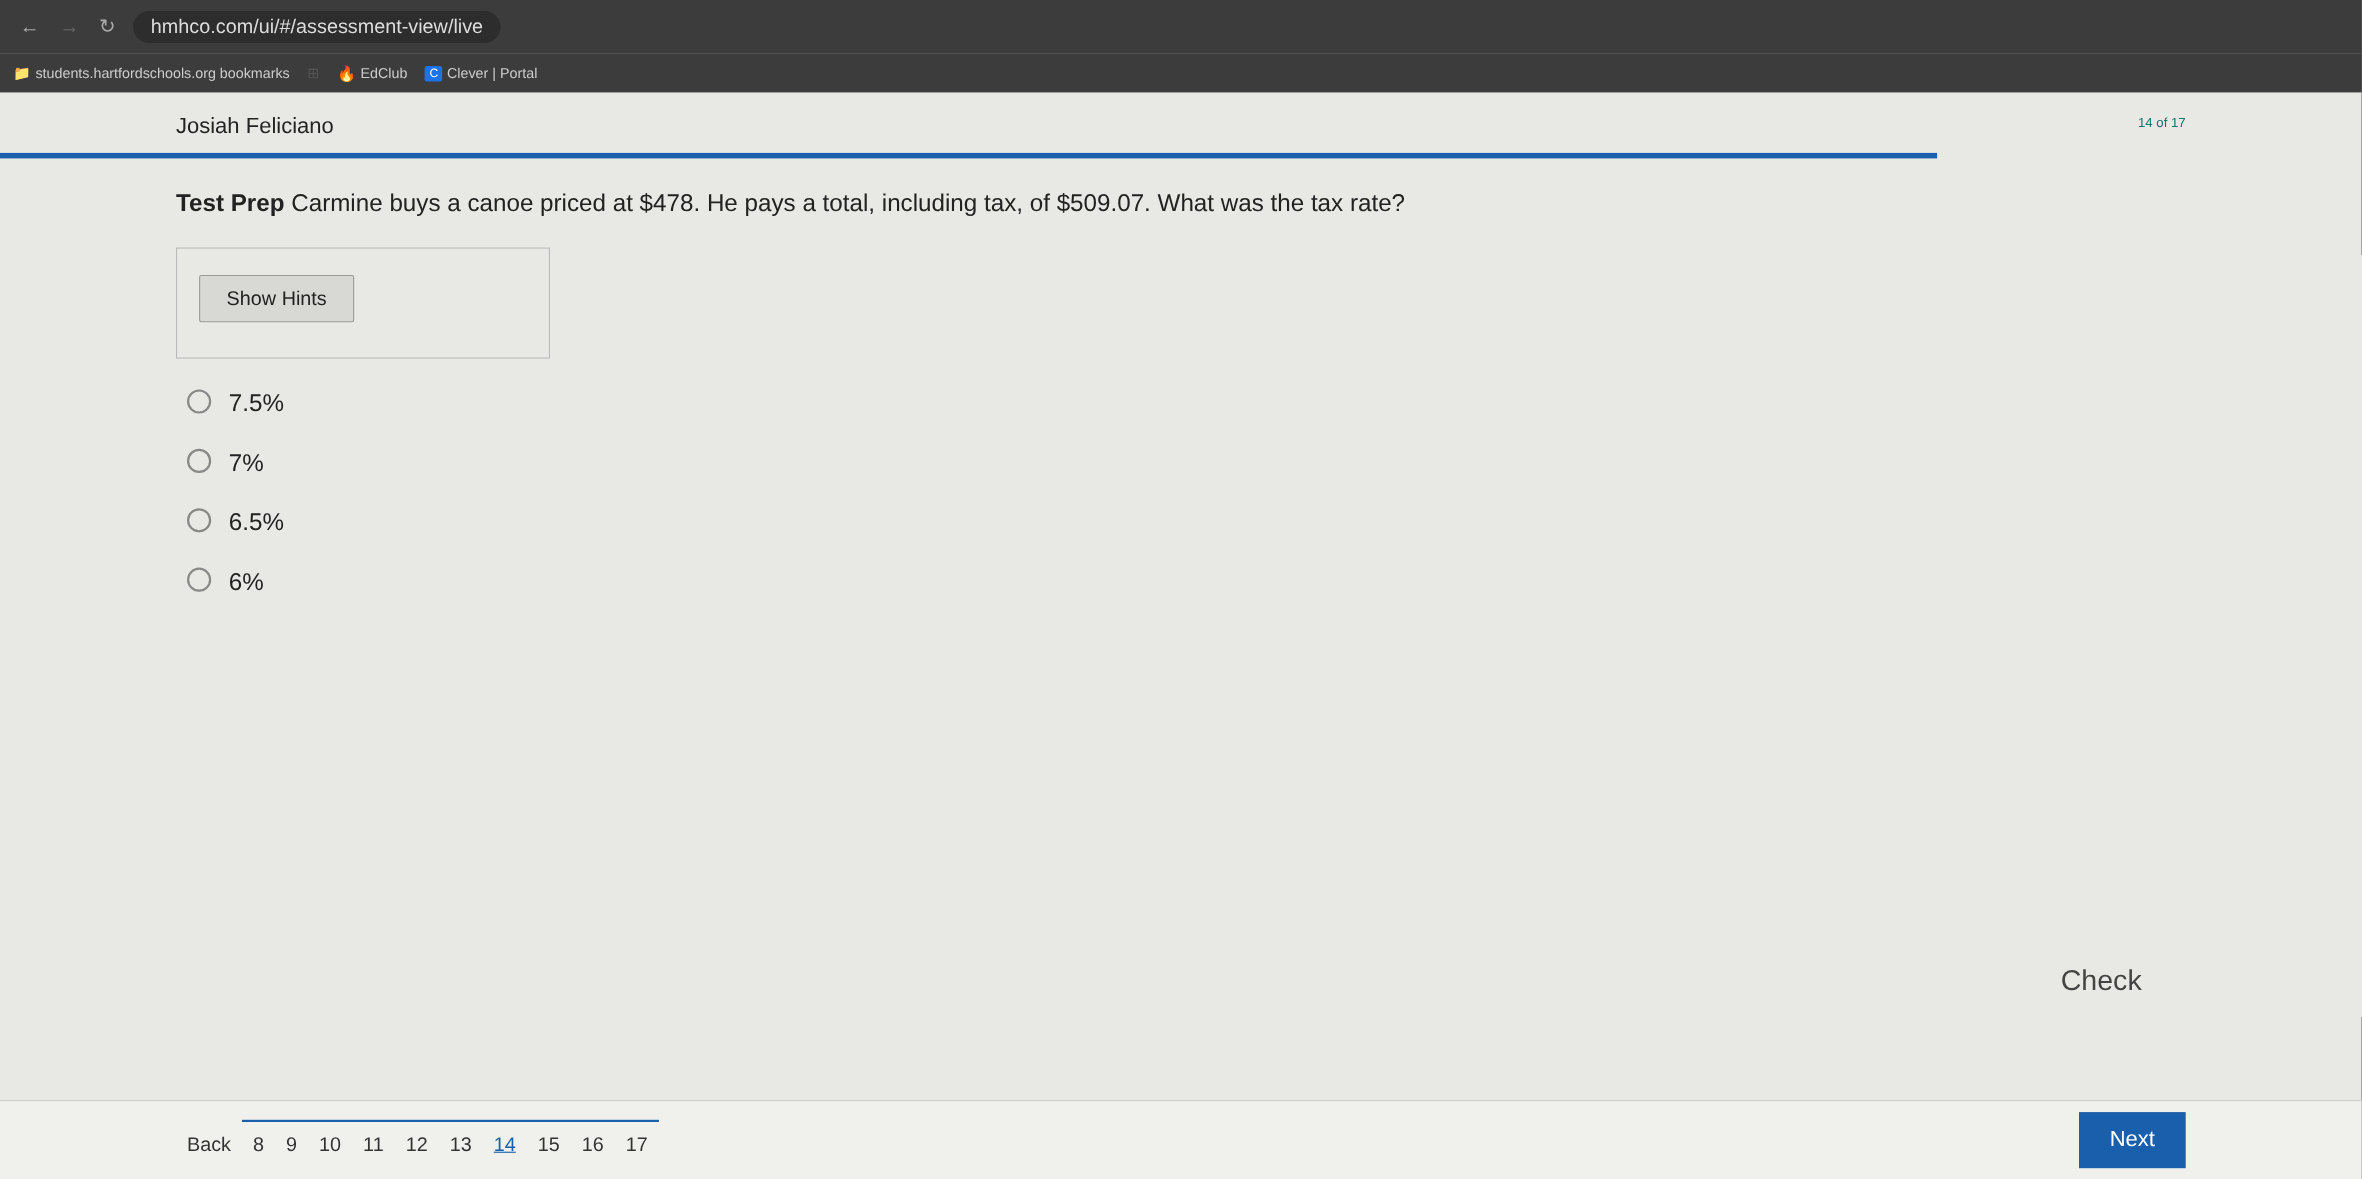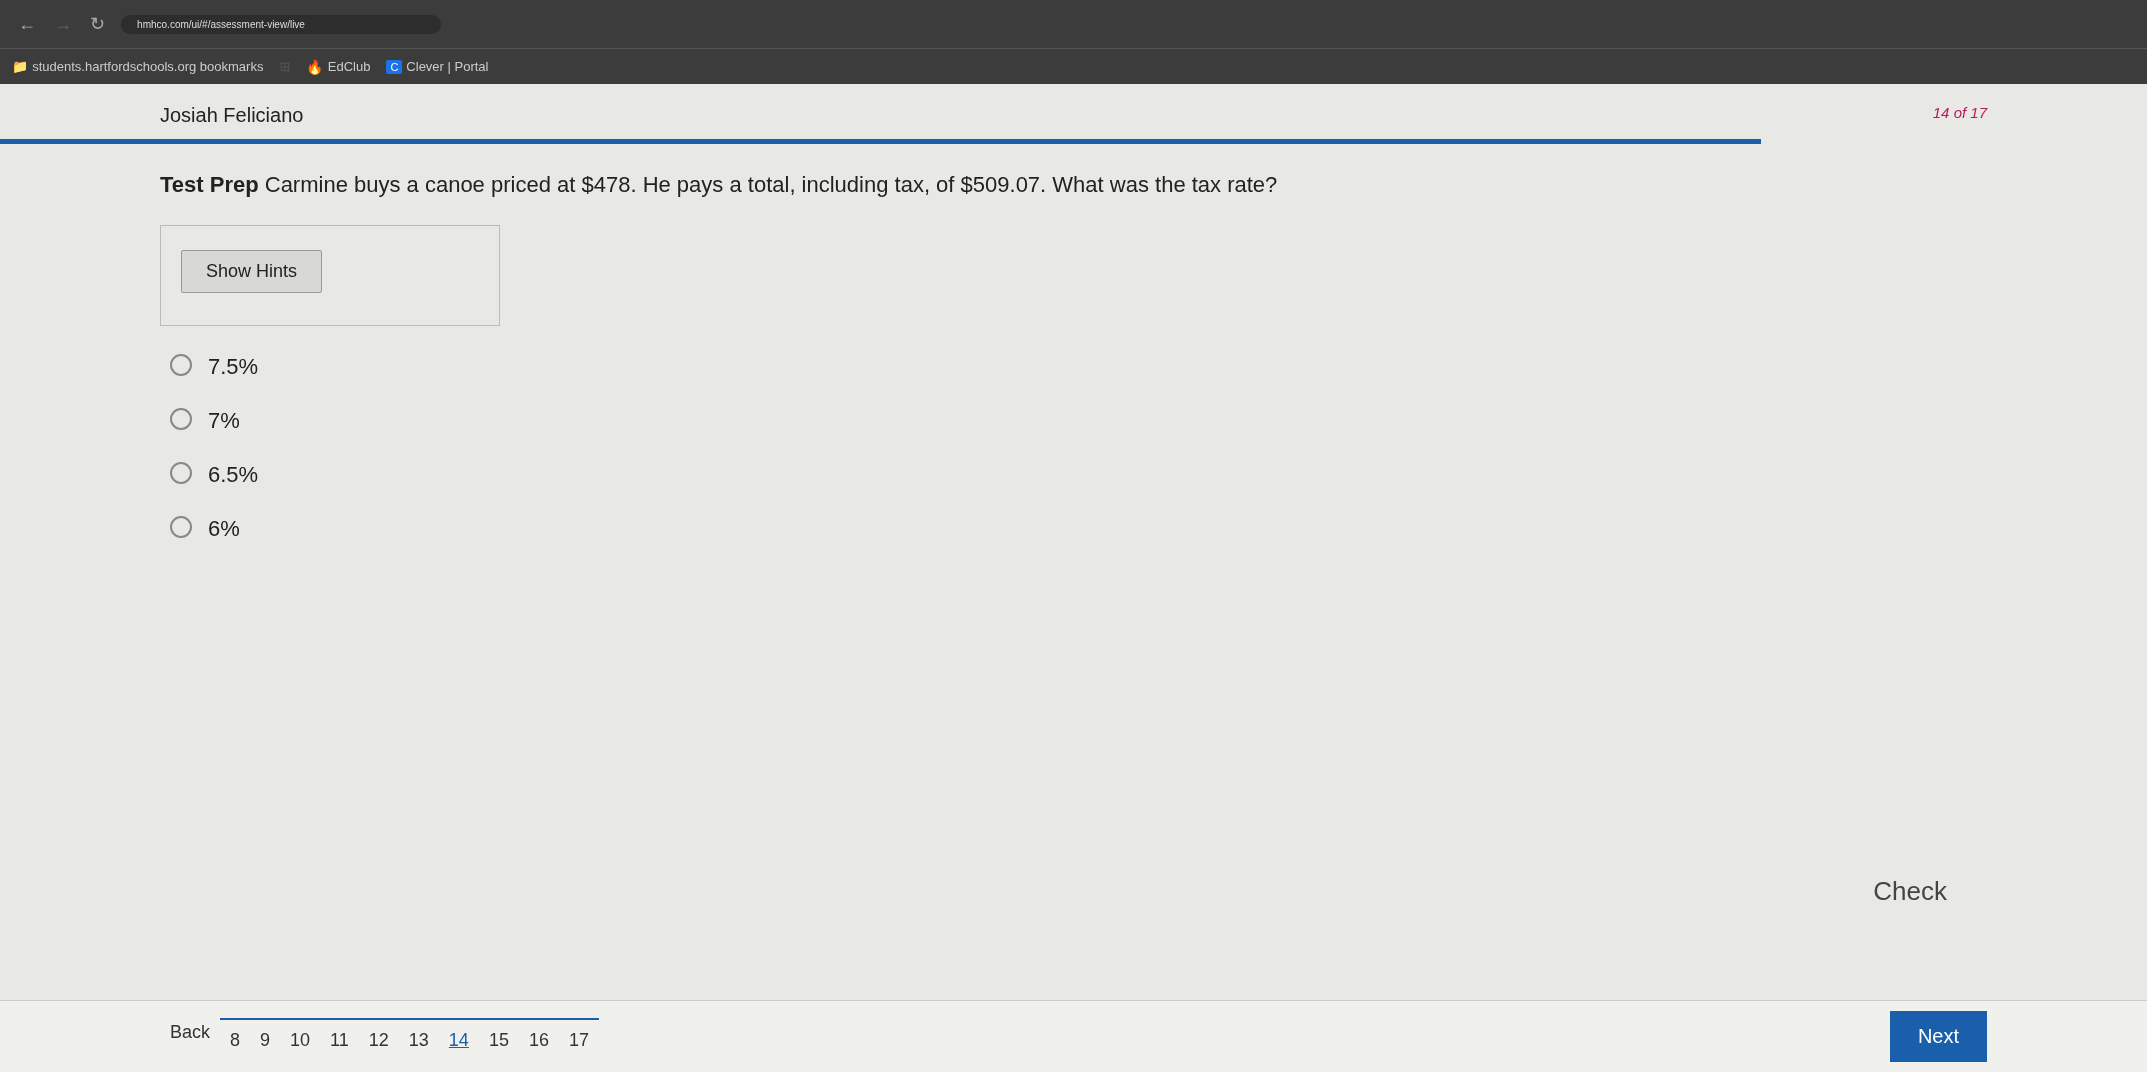--- a/index.html
+++ b/index.html
@@ -29,21 +29,21 @@
       color: #aaa;
       font-size: 18px;
       cursor: pointer;
       padding: 2px 6px;
     }
     .address-bar {
       background: #2d2d2d;
       border-radius: 20px;
       padding: 4px 16px;
       color: #ddd;
-      font-size: 10px;
+      font-size: 18px;
       flex: 0 0 auto;
       min-width: 320px;
     }
 
     
     .bookmarks-bar {
       background: #3c3c3c;
       padding: 4px 12px;
       display: flex;
       align-items: center;
@@ -85,23 +85,22 @@
       justify-content: space-between;
       align-items: flex-start;
       gap: 36px;
     }
     .student-name {
       font-size: 20px;
       color: #222;
       font-weight: normal;
     }
     .question-counter {
-      font-size: 15px;
-      color: #be185d;
-      font-style: italic;
+      font-size: 12px;
+      color: #0f766e;
     }
 
     
     .progress-bar {
       height: 5px;
       background: #1a5fac;
       margin: 12px 0 0 0;
       width: 82%;
     }
 
@@ -190,21 +189,21 @@
       background: #f0f0ec;
       border-top: 1px solid #ccc;
       display: flex;
       align-items: center;
       padding: 0 160px;
       justify-content: space-between;
     }
 
     .pagination-row {
       display: flex;
-      align-items: flex-start;
+      align-items: flex-end;
       gap: 0;
     }
 
     .page-link {
       font-size: 18px;
       color: #333;
       padding: 4px 10px;
       cursor: pointer;
       text-decoration: none;
     }

